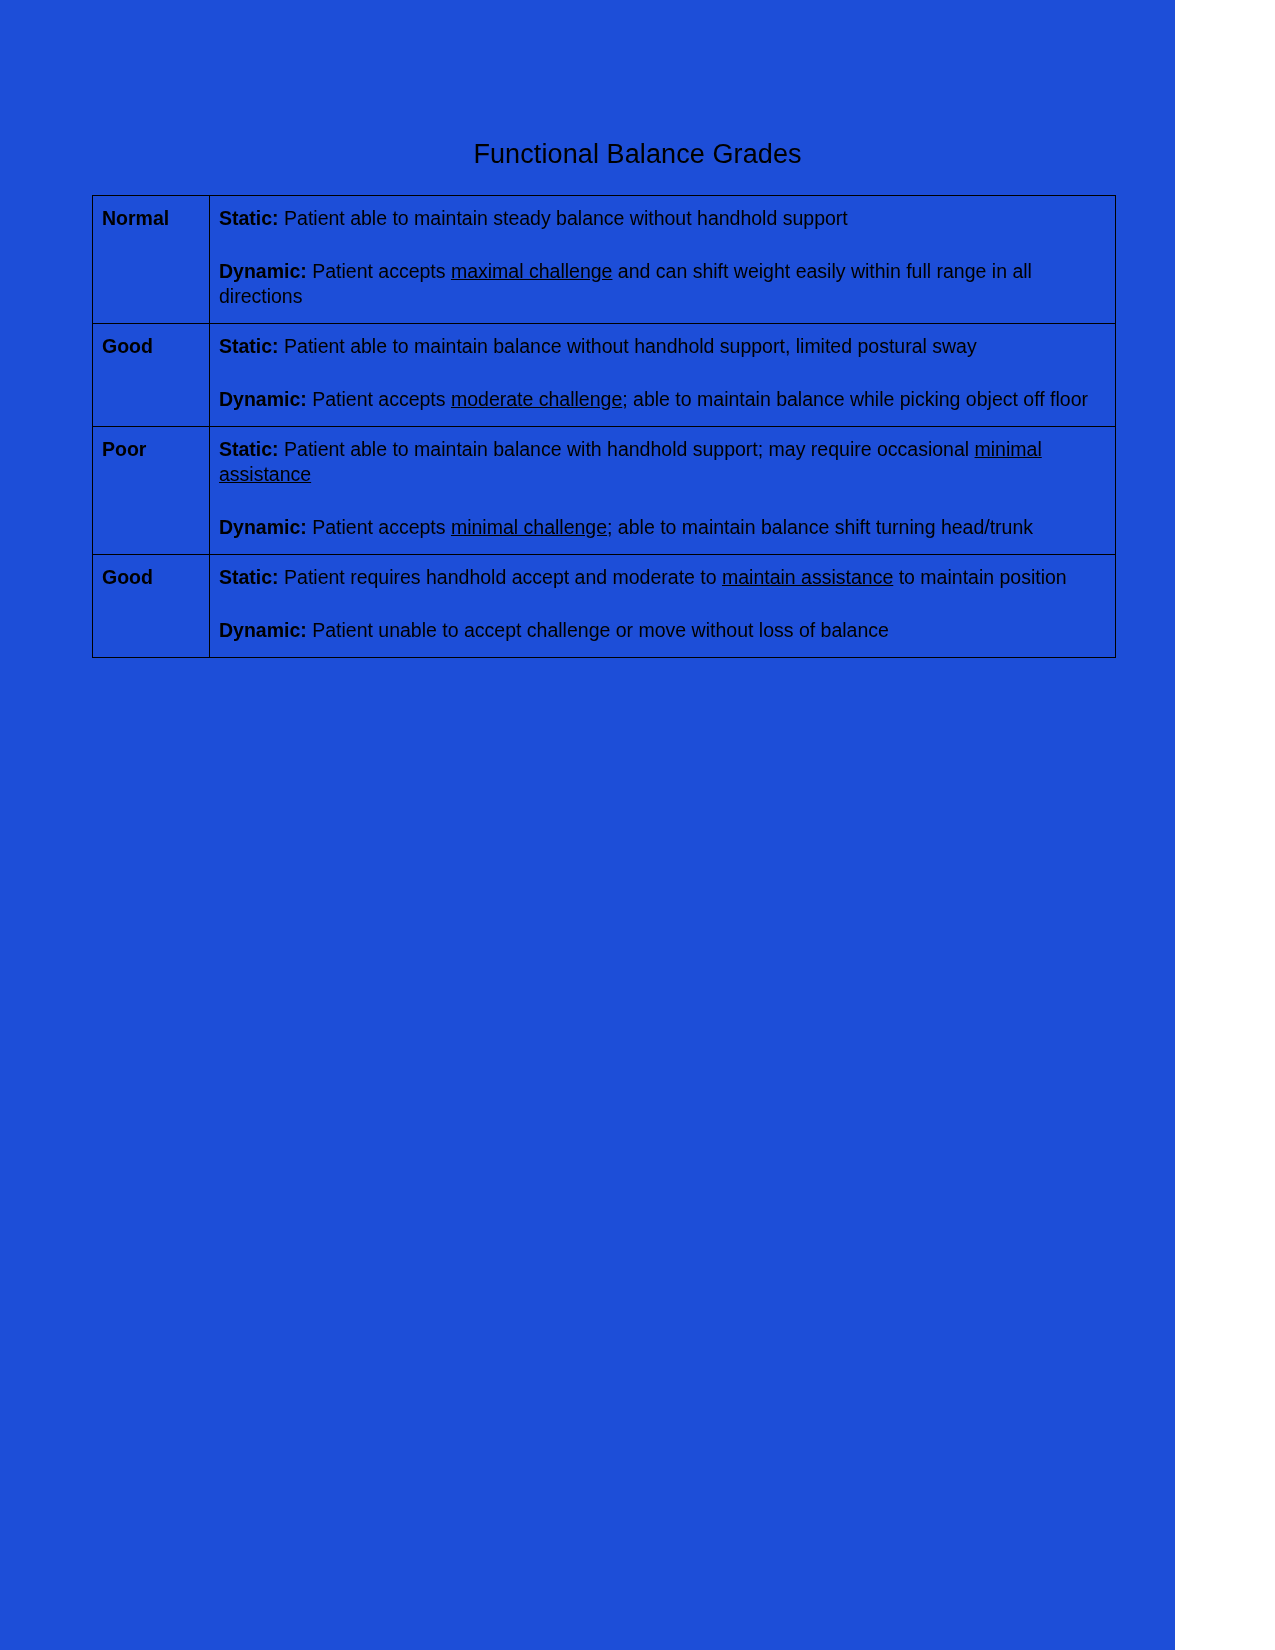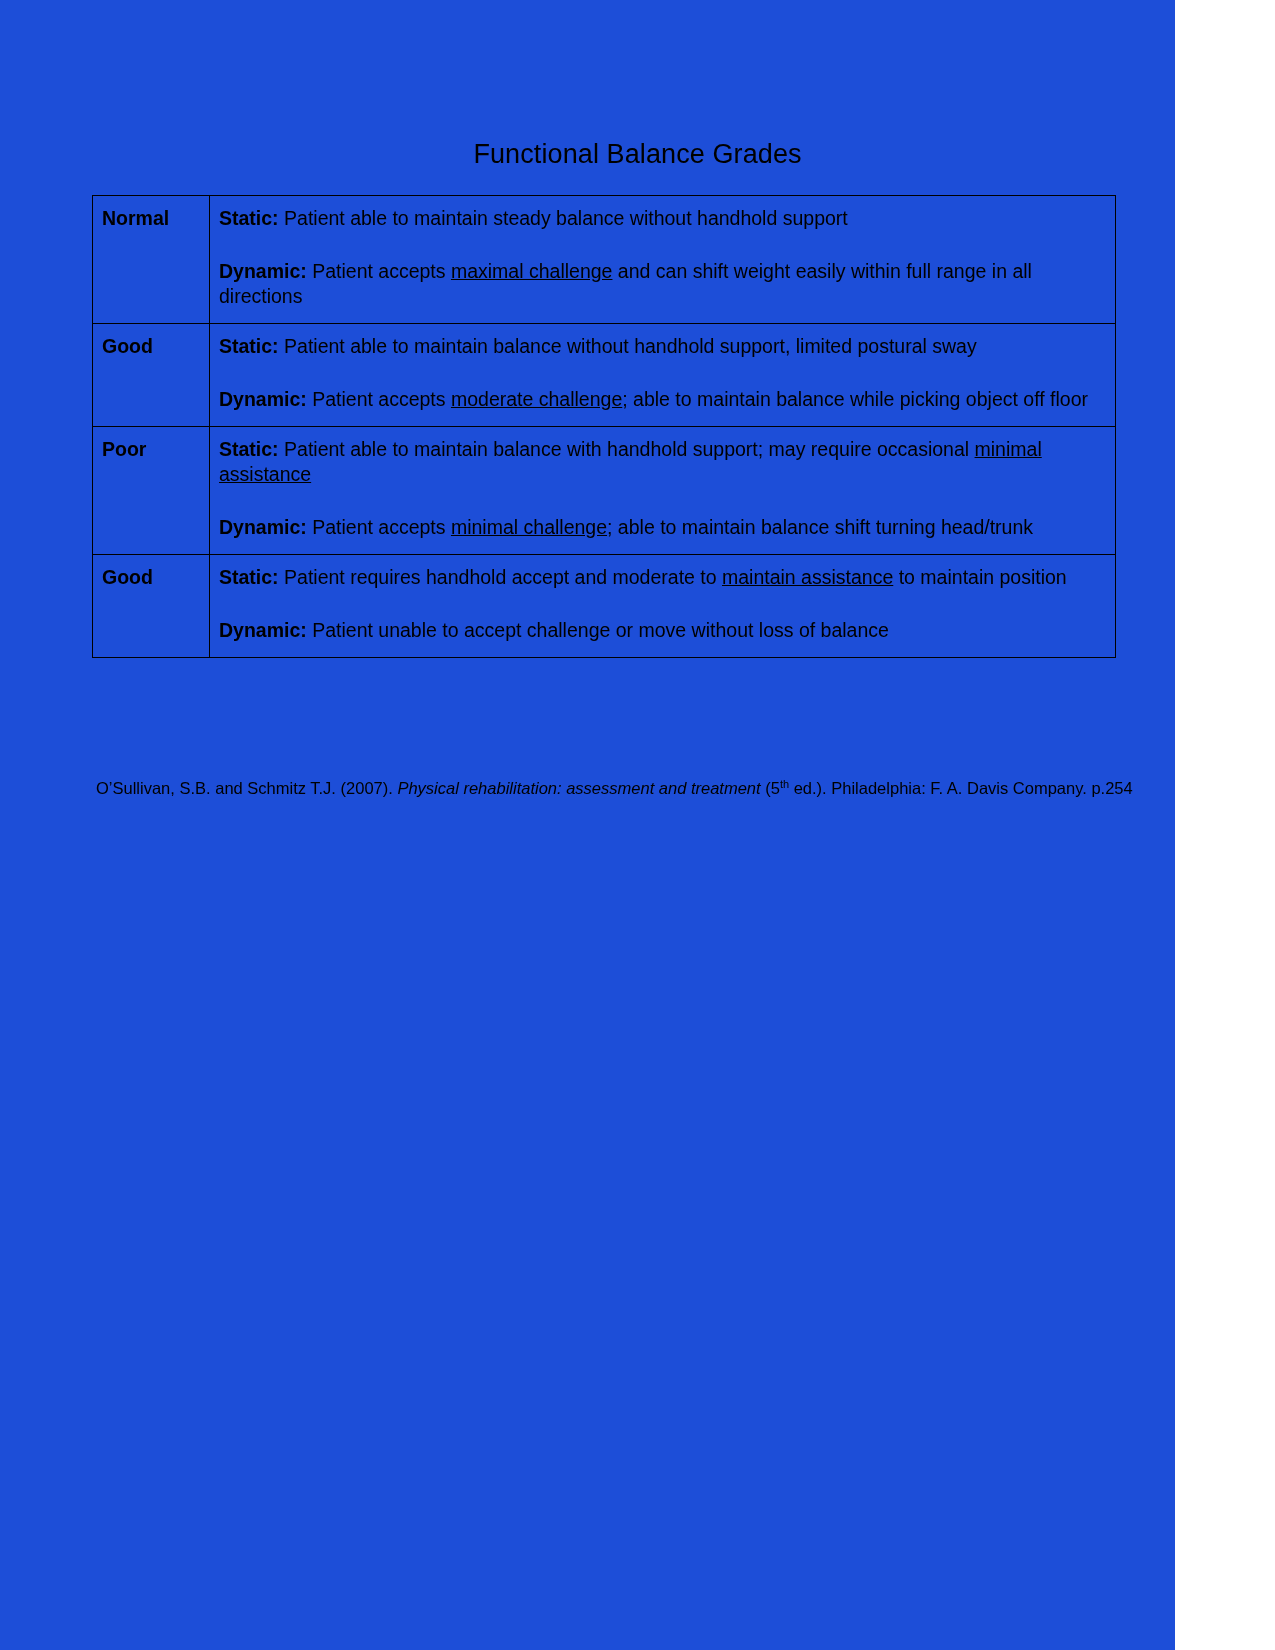--- a/index.html
+++ b/index.html
@@ -141,15 +141,14 @@
           </p>
           <p class="desc-line">
             <span class="lbl">Dynamic:</span><span> Patient unable to accept challenge or move without loss of balance</span><span class="u"></span><span></span>
           </p>
         </td>
       </tr>
 
     </tbody>
   </table>
 
-  <div class="citation"><span>O’Sullivan, S.B. and Schmitz T.J. (2007). </span><span class="it">Physical rehabilitation: assessment and treatment</span><span> (5</span><sup>th</sup><span> ed.). Philadelphia: F. A. Davis Company. p.254</span></div>
 
 </div>
 
 </body></html>

